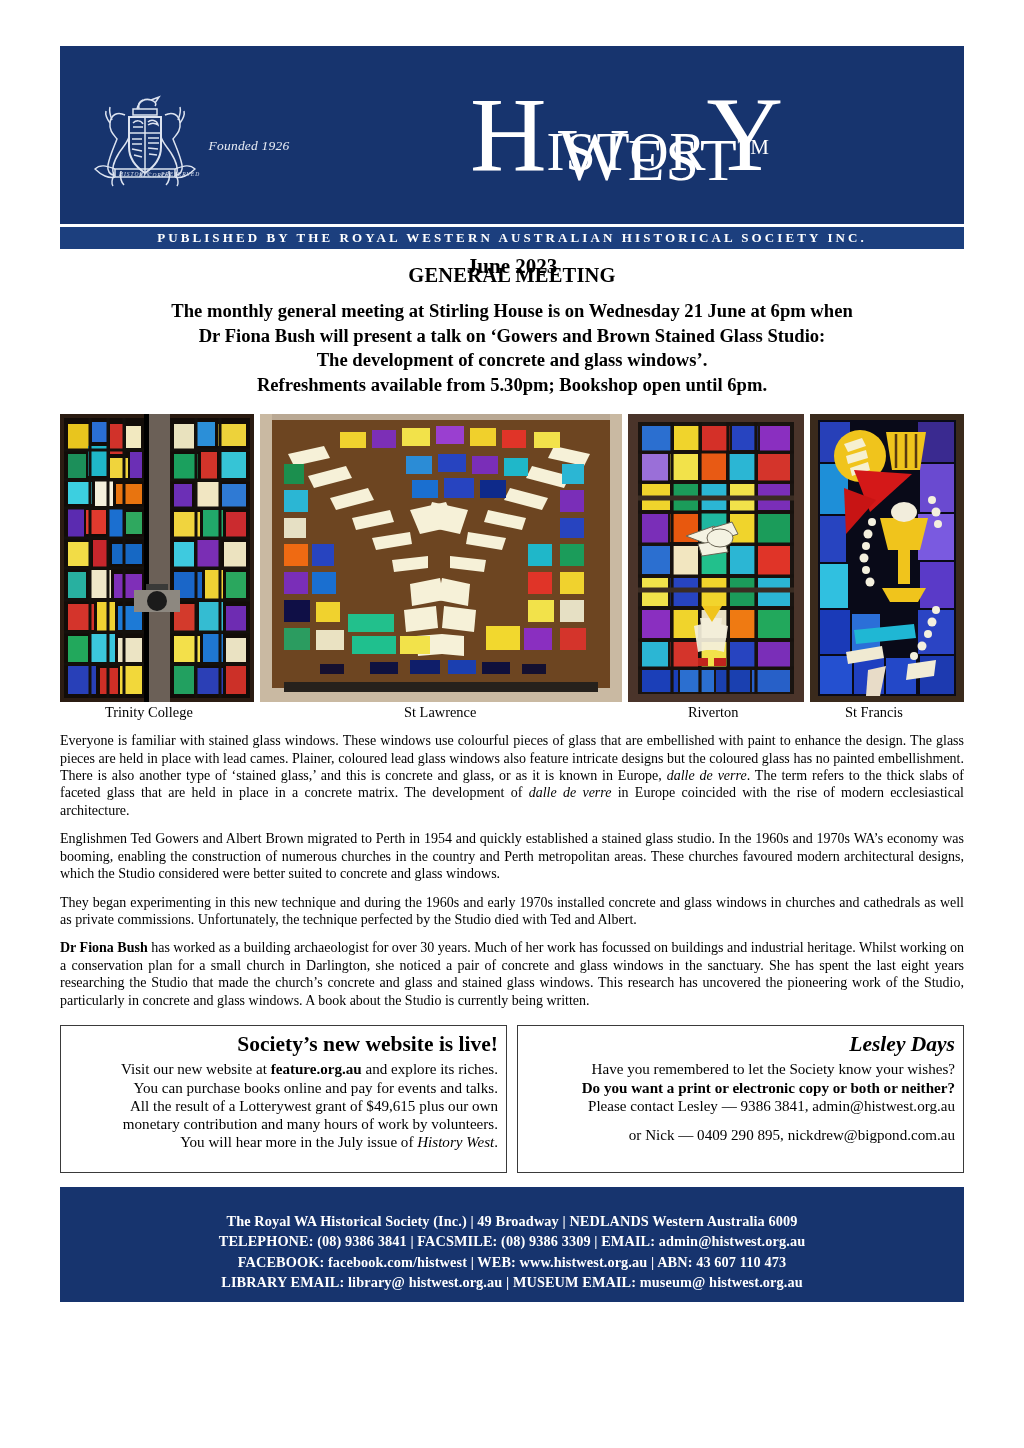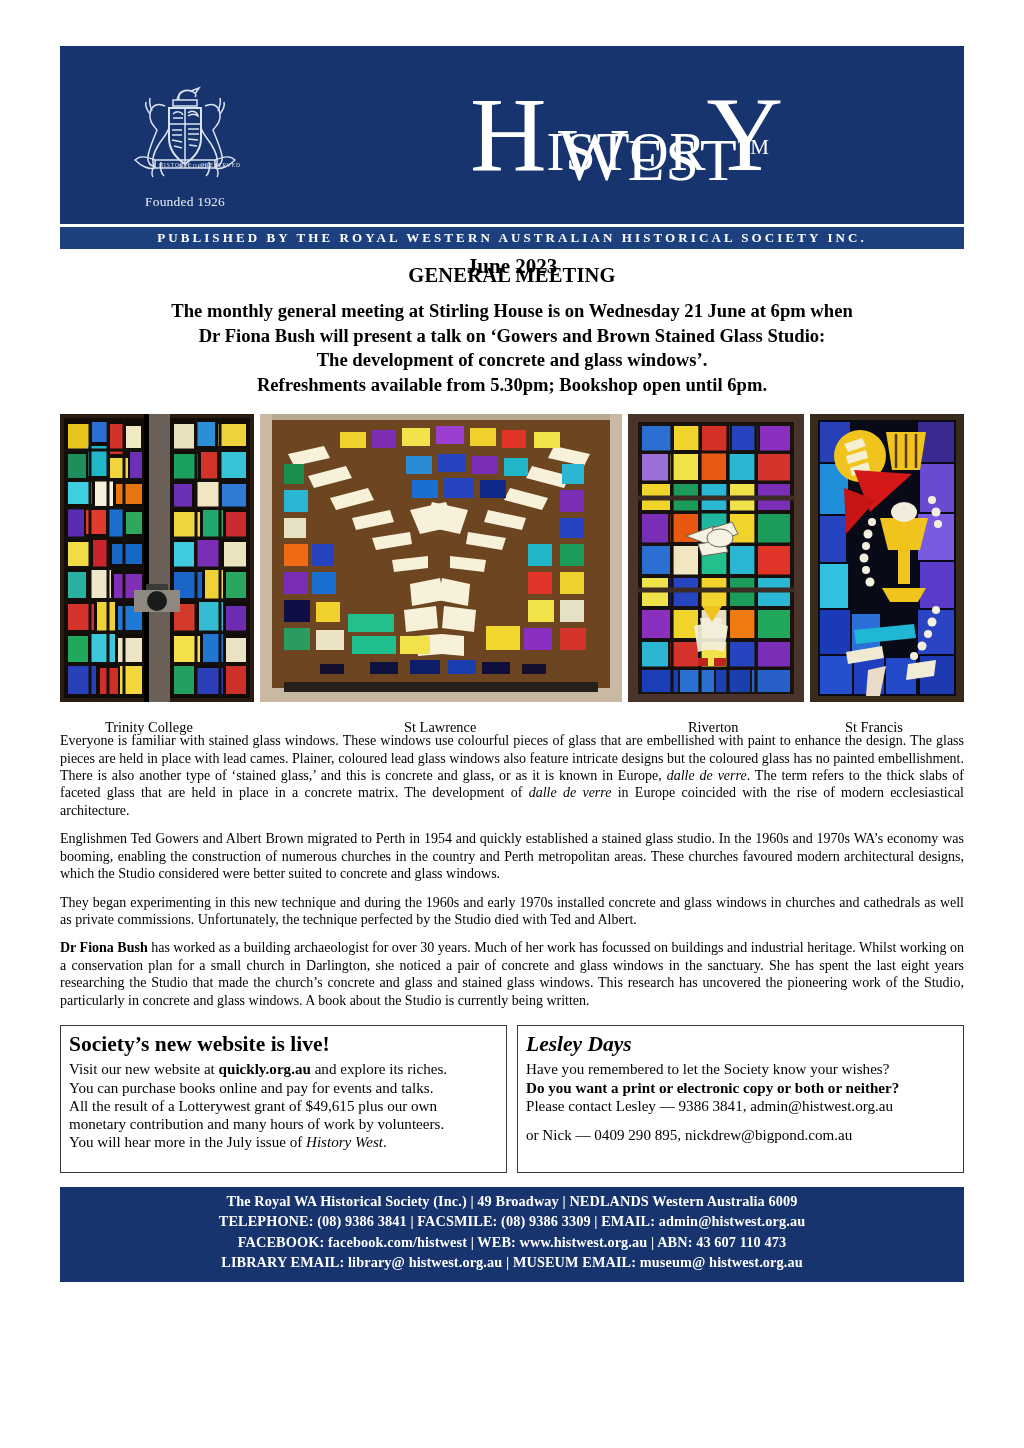--- a/index.html
+++ b/index.html
@@ -21,24 +21,25 @@
     background: #17346e;
     margin-top: 46px;
     display: flex;
     align-items: center;
     overflow: hidden;
   }
   .crest-block {
     width: 250px;
     height: 100%;
     display: flex;
-    flex-direction: column;
+    flex-direction: row;
     align-items: center;
     justify-content: center;
     padding-top: 20px;
+    font-style: italic;
   }
   .crest-svg { display: block; }
   .founded {
     color: #e9edf5;
     font-size: 13.5px;
     font-family: "Liberation Serif", serif;
     letter-spacing: .2px;
     margin-top: 2px;
   }
   .wordmark {
@@ -123,21 +124,21 @@
   .p3 { width: 176px; }
   .p4 { width: 154px; }
   .ph-svg { display: block; width: 100%; height: 100%; }
 
   .captions {
     position: relative;
     height: 26px;
     margin-top: 2px;
     font-size: 14.4px;
   }
-  .captions span { position: absolute; top: 15px; white-space: nowrap; }
+  .captions span { position: absolute; top: 0; white-space: nowrap; }
   .cap1 { left: 45px; }
   .cap2 { left: 344px; }
   .cap3 { left: 628px; }
   .cap4 { left: 785px; }
 
   
   .article { margin-top: 2px; }
   .article p {
     font-size: 14px;
     line-height: 1.245;
@@ -147,39 +148,39 @@
   }
   .article p:last-child { margin-bottom: 0; }
   .it { font-style: italic; }
   .bd { font-weight: bold; }
 
   
   .boxes { display: flex; gap: 10px; margin-top: 16px; height: 148px; }
   .box {
     border: 1px solid #3a3a3a;
     flex: 1;
-    padding: 6px 20px 4px 8px;
-    text-align: left;
+    padding: 6px 8px 4px 8px;
+    text-align: right;
   }
   .box-title {
     font-size: 21.5px;
     font-weight: bold;
     line-height: 1.18;
     margin-bottom: 3px;
   }
   .box-title.italic { font-style: italic; }
   .box-line { font-size: 15.1px; line-height: 1.2; }
   .box-line.bold { font-weight: bold; }
   .box-line.gap { margin-top: 11px; }
 
   
   .footer {
     background: #17346e;
     margin-top: 14px;
-    padding: 4px 0 10px 0;
+    padding: 24px 0 10px 0;
     text-align: center;
   }
   .footer div {
     color: #ffffff;
     font-size: 14.3px;
     font-weight: bold;
     line-height: 1.42;
     letter-spacing: .1px;
   }
 </style>
@@ -590,21 +591,21 @@
 
     <p>They began experimenting in this new technique and during the 1960s and early 1970s installed concrete and glass windows in churches and cathedrals as well as private commissions. Unfortunately, the technique perfected by the Studio died with Ted and Albert.</p>
 
     <p><span class="bd">Dr Fiona Bush</span><span> has worked as a building archaeologist for over 30 years. Much of her work has focussed on buildings and industrial heritage. Whilst working on a conservation plan for a small church in Darlington, she noticed a pair of concrete and glass windows in the sanctuary. She has spent the last eight years researching the Studio that made the church’s concrete and glass and stained glass windows. This research has uncovered the pioneering work of the Studio, particularly in concrete and glass windows. A book about the Studio is currently being written.</span></p>
   </div>
 
   <div class="boxes">
 
     <div class="box">
       <div class="box-title">Society’s new website is live!</div>
-      <div class="box-line"><span>Visit our new website at </span><span class="bd">quickly.org.au</span><span> and explore its riches.</span></div>
+      <div class="box-line"><span>Visit our new website at </span><span class="bd">feature.org.au</span><span> and explore its riches.</span></div>
       <div class="box-line">You can purchase books online and pay for events and talks.</div>
       <div class="box-line">All the result of a Lotterywest grant of $49,615 plus our own</div>
       <div class="box-line">monetary contribution and many hours of work by volunteers.</div>
       <div class="box-line"><span>You will hear more in the July issue of </span><span class="it">History West</span><span>.</span></div>
     </div>
 
     <div class="box">
       <div class="box-title italic">Lesley Days</div>
       <div class="box-line">Have you remembered to let the Society know your wishes?</div>
       <div class="box-line bold">Do you want a print or electronic copy or both or neither?</div>

